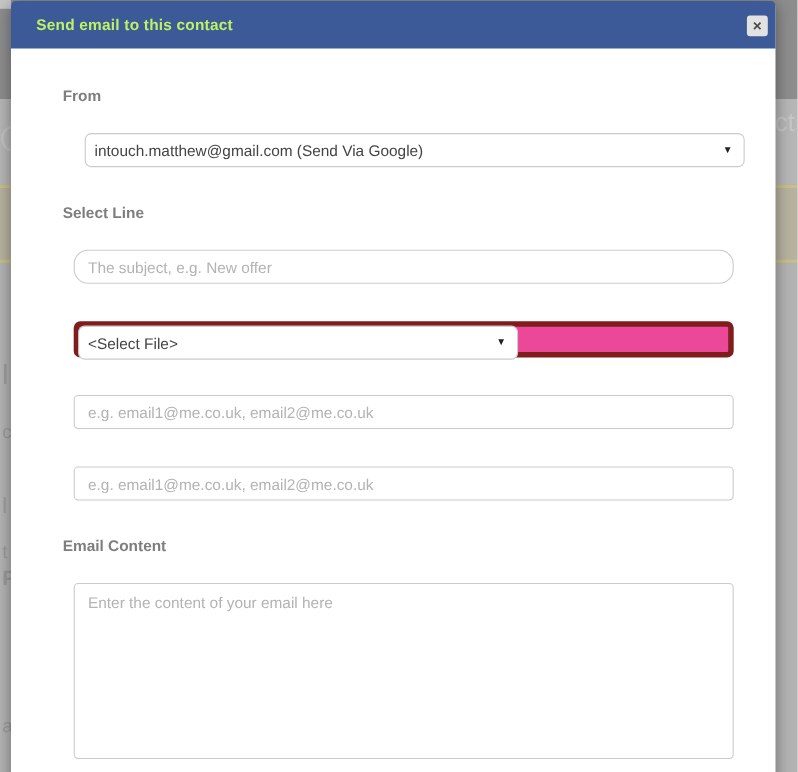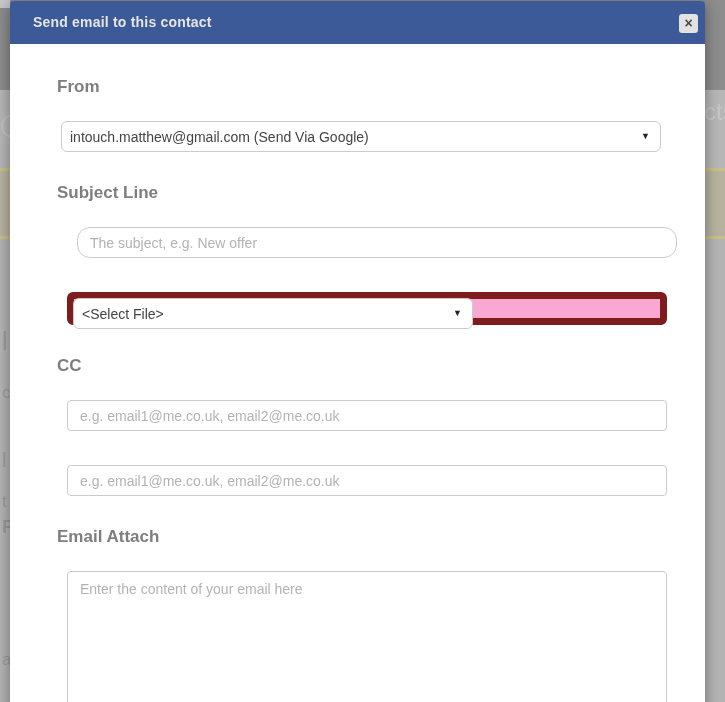--- a/index.html
+++ b/index.html
@@ -50,21 +50,21 @@
     box-shadow: 0 3px 14px rgba(0,0,0,0.4);
     z-index: 2;
   }
   .modal-header {
     position: relative;
     height: 43px;
     background: #3b5a97;
     border-radius: 4px 4px 0 0;
   }
   .modal-title {
-    color: #e5e5e5;
+    color: #bef264;
     font-size: 14px;
     font-weight: bold;
     line-height: 43px;
     padding-left: 23px;
     letter-spacing: 0.2px;
   }
   .close-btn {
     position: absolute; top: 13px; right: 7px;
     width: 19px; height: 19px;
     background: #e2e2e2;
@@ -74,26 +74,26 @@
     text-align: center;
     cursor: pointer;
     font-family: "Liberation Sans", sans-serif;
   }
   .modal-body { padding: 36px 38px 0 47px; }
 
   .form-group { margin-bottom: 34px; }
   .field-label {
     display: block;
     color: #7e7e7e;
-    font-size: 17px;
+    font-size: 14px;
     font-weight: bold;
     line-height: 14px;
     margin-bottom: 27px;
   }
-  .control-wrap { position: relative; margin-left: 4px; width: 600px; }
+  .control-wrap { position: relative; margin-left: 20px; width: 600px; }
   .text-input, .select-input, .textarea-input {
     font-family: "Liberation Sans", sans-serif;
     font-size: 14px;
     color: #555555;
     background: #ffffff;
     border: 1px solid #cbcbcb;
     outline: none;
   }
   .text-input {
     width: 600px; height: 31px;
@@ -109,22 +109,22 @@
     appearance: none; -webkit-appearance: none; -moz-appearance: none;
     color: #444444;
   }
   .select-arrow {
     position: absolute; right: 11px; top: 10px;
     font-size: 9px; color: #222222;
     pointer-events: none;
   }
   .attach-well {
     margin-left: 10px; width: 600px; height: 33px;
-    background: #f9a8d4;
-    border: 7px solid #7f1d1d;
+    background: #ec4899;
+    border: 5px solid #7f1d1d;
     border-radius: 6px;
   }
   .attach-well .control-wrap { margin-left: -1px; margin-top: -1px; width: 400px; }
   .textarea-input {
     width: 600px; height: 160px;
     border-radius: 4px;
     padding: 9px 12px;
     resize: none;
     display: block;
   }
@@ -165,43 +165,42 @@
       <label class="field-label">From</label>
       <div class="control-wrap">
         <select class="select-input">
           <option>intouch.matthew@gmail.com (Send Via Google)</option>
         </select>
         <span class="select-arrow">▼</span>
       </div>
     </div>
 
     <div class="form-group">
-      <label class="field-label">Subject Line</label>
-      <input type="text" class="text-input" style="margin-left: 20px; border-radius: 13px;" placeholder="The subject, e.g. New offer">
+      <label class="field-label">Select Line</label>
+      <input type="text" class="text-input" style="margin-left: 10px; border-radius: 13px;" placeholder="The subject, e.g. New offer">
     </div>
 
     <div class="form-group">
       <div class="attach-well">
         <div class="control-wrap">
           <select class="select-input">
             <option>&lt;Select File&gt;</option>
           </select>
           <span class="select-arrow">▼</span>
         </div>
       </div>
     </div>
 
     <div class="form-group">
-      <label class="field-label">CC</label>
       <input type="text" class="text-input" style="margin-left: 10px;" placeholder="e.g. email1@me.co.uk, email2@me.co.uk">
     </div>
 
     <div class="form-group">
       <input type="text" class="text-input" style="margin-left: 10px;" placeholder="e.g. email1@me.co.uk, email2@me.co.uk">
     </div>
 
     <div class="form-group">
-      <label class="field-label">Email Attach</label>
+      <label class="field-label">Email Content</label>
       <textarea class="textarea-input" style="margin-left: 10px;" placeholder="Enter the content of your email here"></textarea>
     </div>
 
   </div>
 </div>
 
 </body></html>

